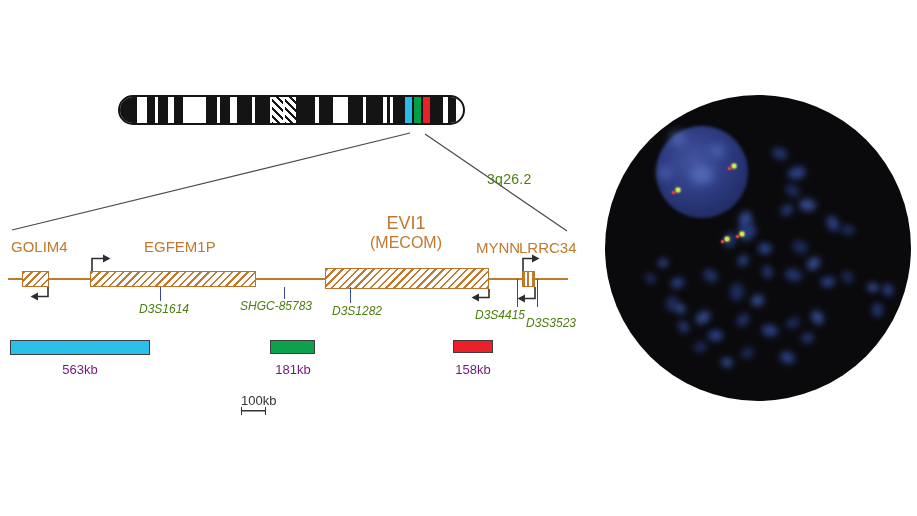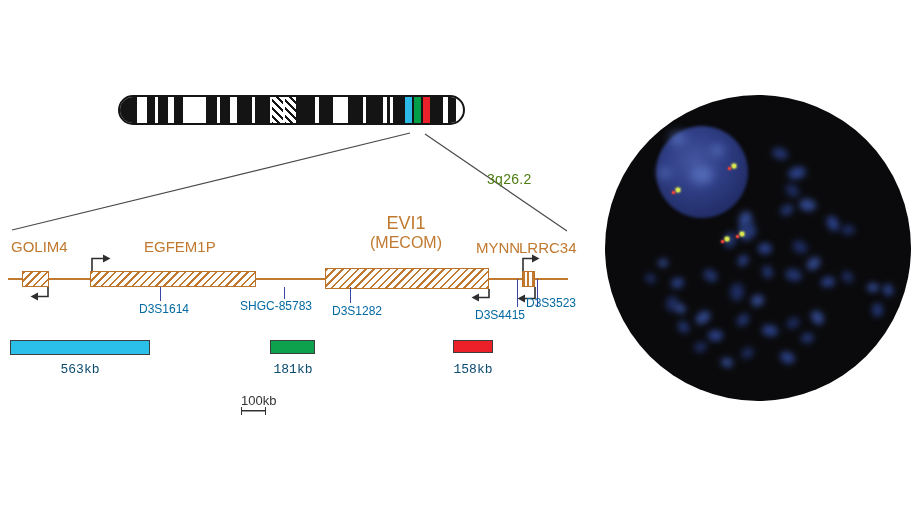--- a/index.html
+++ b/index.html
@@ -19,25 +19,25 @@
 
   .locus-label{position:absolute;left:487px;top:151px;font-size:14px;color:#4d7c0f;letter-spacing:.3px;margin-top:20px;}
 
   
   .axis{position:absolute;left:8px;top:278px;width:560px;height:2px;background:#c0792f;}
   .gene-box{position:absolute;box-sizing:border-box;border:1.5px solid #bd7327;background-color:#fff;}
   .diag-hatch{background-image:repeating-linear-gradient(135deg,#c0792f 0 1.8px,rgba(0,0,0,0) 1.8px 5.5px);}
   .vert-hatch{background-image:repeating-linear-gradient(90deg,#c0792f 0 1.8px,rgba(0,0,0,0) 1.8px 4.5px);}
   .gene-label{position:absolute;color:#c0792f;font-size:15px;white-space:nowrap;}
   .tick{position:absolute;width:1.5px;background:#3a47a5;}
-  .marker-label{position:absolute;color:#0369a1;font-size:12px;white-space:nowrap;transform:translateX(-50%);}
+  .marker-label{position:absolute;color:#4d7c0f;font-size:12px;white-space:nowrap;transform:translateX(-50%);font-style:italic;}
 
   
   .probe{position:absolute;box-sizing:border-box;border:1.5px solid #3d3d3d;}
-  .probe-label{position:absolute;color:#0c4a6e;font-size:13px;transform:translateX(-50%);white-space:nowrap;font-family:Liberation Mono, monospace;}
+  .probe-label{position:absolute;color:#701a75;font-size:13px;transform:translateX(-50%);white-space:nowrap;}
 
   
   .scale-label{position:absolute;left:241px;top:393px;color:#333;font-size:13px;}
   .scale-bar{position:absolute;left:241px;top:407px;width:25px;height:8px;box-sizing:border-box;
              border-left:1.5px solid #333;border-right:1.5px solid #333;
              background:linear-gradient(#333,#333) center/100% 1.5px no-repeat;}
 
   
   .fish{position:absolute;left:605px;top:95px;width:306px;height:306px;border-radius:50%;
         background:#0a0a0c;overflow:hidden;}
@@ -122,21 +122,21 @@
   <div class="tick" style="left:159.5px;top:287px;height:14px;"></div>
   <div class="tick" style="left:283.5px;top:287px;height:12px;"></div>
   <div class="tick" style="left:349.5px;top:287px;height:16px;"></div>
   <div class="tick" style="left:516.5px;top:279px;height:28px;"></div>
   <div class="tick" style="left:536.5px;top:279px;height:28px;"></div>
 
   <div class="marker-label" style="left:164px;top:302px;">D3S1614</div>
   <div class="marker-label" style="left:276px;top:299px;">SHGC-85783</div>
   <div class="marker-label" style="left:357px;top:304px;">D3S1282</div>
   <div class="marker-label" style="left:500px;top:308px;">D3S4415</div>
-  <div class="marker-label" style="left:551px;top:296px;">D3S3523</div>
+  <div class="marker-label" style="left:551px;top:316px;">D3S3523</div>
 
   <div class="probe" style="left: 10px; top: 340px; width: 140px; height: 15px; background-color: rgb(43, 192, 234);"></div>
   <div class="probe" style="left: 270px; top: 340px; width: 45px; height: 14px; background-color: rgb(14, 161, 77);"></div>
   <div class="probe" style="left: 453px; top: 340px; width: 40px; height: 13px; background-color: rgb(236, 32, 40);"></div>
 
   <div class="probe-label" style="left:80px;top:362px;">563kb</div>
   <div class="probe-label" style="left:293px;top:362px;text-align:center;">181kb</div>
   <div class="probe-label" style="left:473px;top:362px;">158kb</div>
 
   <div class="scale-label">100kb</div>

